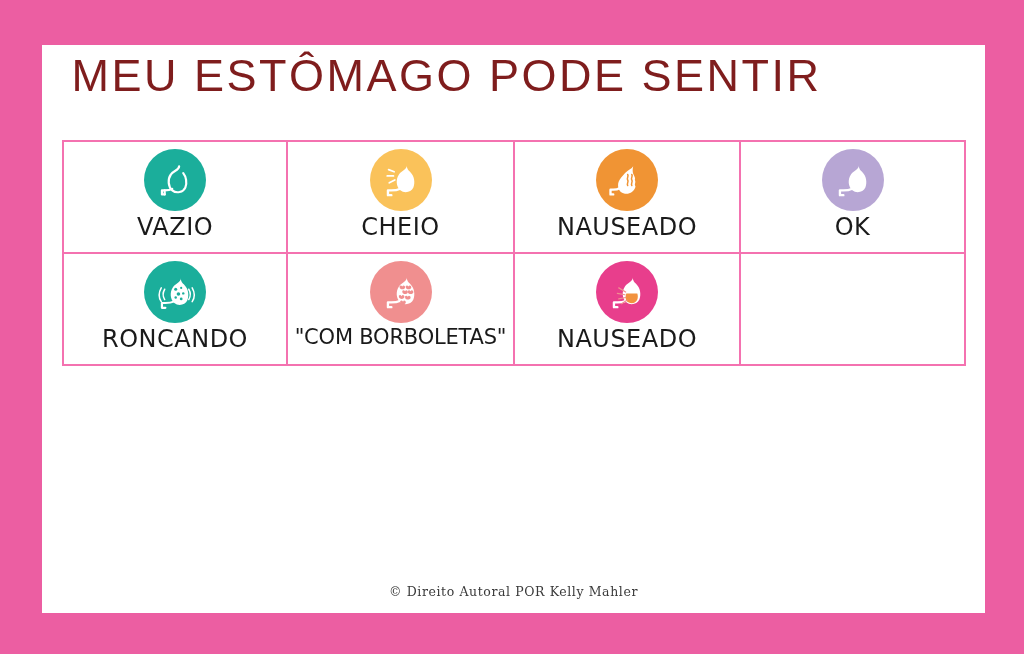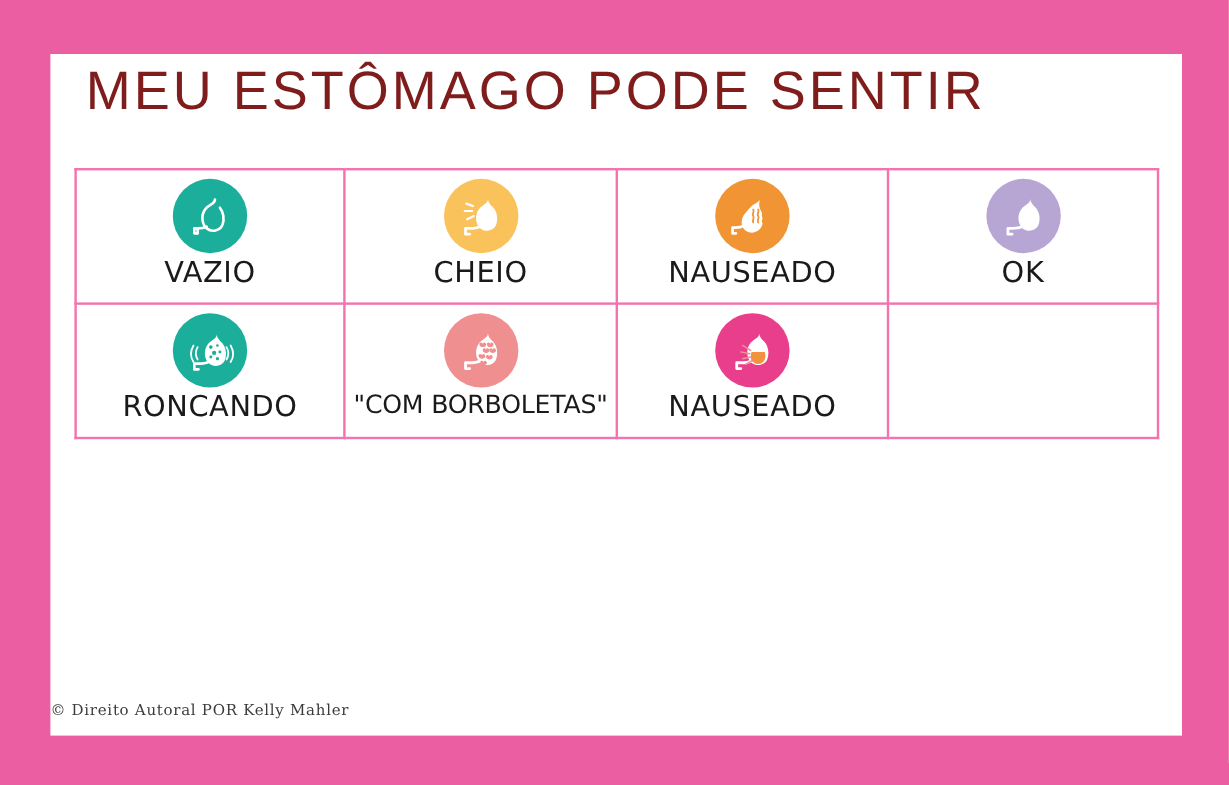--- a/index.html
+++ b/index.html
@@ -103,20 +103,21 @@
     letter-spacing: -0.2px;
   }
   .cell-empty { }
 
   
   .footer {
     position: absolute;
     left: 0;
     bottom: 14px;
     width: 943px;
+    text-align: center;
     font-family: "DejaVu Serif", serif;
     font-size: 12.5px;
     letter-spacing: 0.6px;
     color: #3a3a3a;
   }
 </style>
 </head>
 <body>
 
 <div class="poster">

